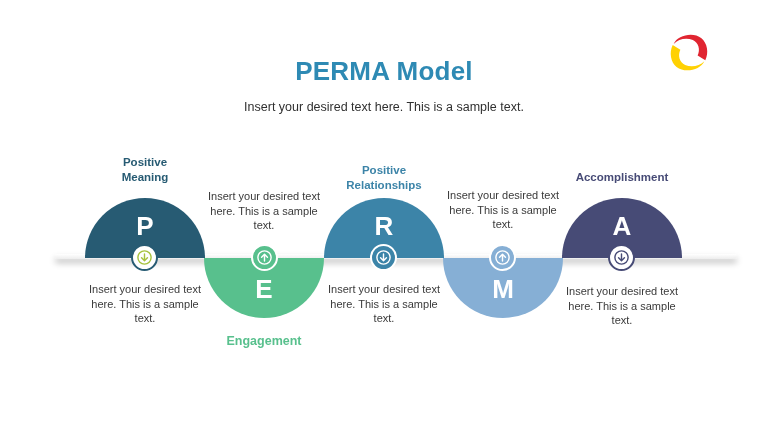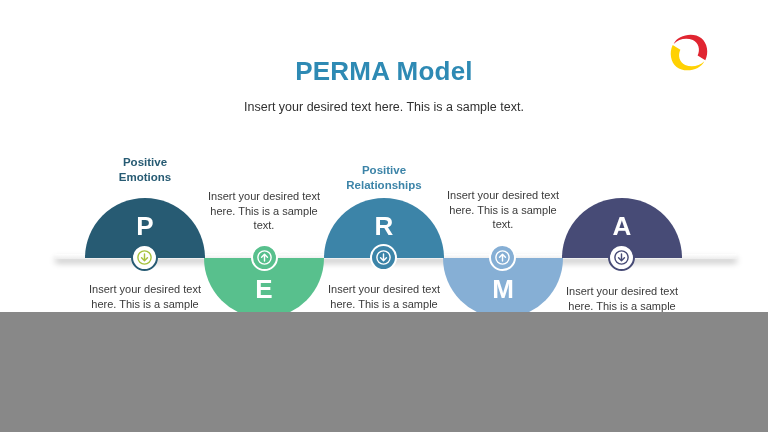--- a/index.html
+++ b/index.html
@@ -1,17 +1,17 @@
 <!DOCTYPE html>
 <html><head>
 <meta charset="utf-8">
 <style>
   html,body{margin:0;padding:0;background:#888;}
   .slide{
-    position:relative;width:768px;height:312px;background:#ffffff;overflow:hidden;
+    position:relative;width:768px;height:432px;background:#ffffff;overflow:hidden;
     font-family:"Liberation Sans","DejaVu Sans",sans-serif;margin:0 auto;
   }
   
   .title{
     position:absolute;left:0;right:0;top:56px;text-align:center;
     font-size:26px;font-weight:bold;color:#2e8ab4;letter-spacing:.2px;
   }
   .subtitle{
     position:absolute;left:0;right:0;top:100px;text-align:center;
     font-size:12.5px;color:#303030;
@@ -73,34 +73,35 @@
     <path d="M8 14 C12 5 28 1 37 8 C43 13 45 23 41 31 L33 26 C36 20 34 13 28 10 C21 7 13 9 8 14 Z" fill="#e02531"></path>
     <path d="M40 32 C36 41 20 45 11 38 C5 33 3 23 7 15 L15 20 C12 26 14 33 20 36 C27 39 35 37 40 32 Z" fill="#ffd103"></path>
   </svg>
 
   <div class="title">PERMA Model</div>
   <div class="subtitle">Insert your desired text here. This is a sample text.</div>
 
   <div class="baseline"></div>
 
   <div class="item it0" style="--c: #275b73; --ibg: #ffffff; --iring: #275b73; --iglyph: #a6c23e;">
-    <div class="heading">Positive Emotions</div>
+    <div class="heading">Positive Meaning</div>
     <div class="semi up">
       <div class="letter">P</div>
     </div>
     <div class="icon">
       <svg width="17" height="17" viewBox="0 0 18 18">
         <circle cx="9" cy="9" r="7" fill="none" stroke="currentColor" stroke-width="1.5"></circle>
         <path d="M9 5.2 L9 12.2 M5.9 9.3 L9 12.4 L12.1 9.3" fill="none" stroke="currentColor" stroke-width="1.5" stroke-linecap="round" stroke-linejoin="round"></path>
       </svg>
     </div>
     <div class="sample">Insert your desired text here. This is a sample text.</div>
   </div>
 
   <div class="item it1" style="--c: #58c08d; --ibg: #58c08d; --iring: #ffffff; --iglyph: #ffffff;">
+    <div class="heading label-below">Engagement</div>
     <div class="semi down">
       <div class="letter">E</div>
     </div>
     <div class="icon">
       <svg class="up-dir" width="17" height="17" viewBox="0 0 18 18">
         <circle cx="9" cy="9" r="7" fill="none" stroke="currentColor" stroke-width="1.5"></circle>
         <path d="M9 5.2 L9 12.2 M5.9 9.3 L9 12.4 L12.1 9.3" fill="none" stroke="currentColor" stroke-width="1.5" stroke-linecap="round" stroke-linejoin="round"></path>
       </svg>
     </div>
     <div class="sample">Insert your desired text here. This is a sample text.</div>
@@ -127,20 +128,21 @@
     <div class="icon">
       <svg class="up-dir" width="17" height="17" viewBox="0 0 18 18">
         <circle cx="9" cy="9" r="7" fill="none" stroke="currentColor" stroke-width="1.5"></circle>
         <path d="M9 5.2 L9 12.2 M5.9 9.3 L9 12.4 L12.1 9.3" fill="none" stroke="currentColor" stroke-width="1.5" stroke-linecap="round" stroke-linejoin="round"></path>
       </svg>
     </div>
     <div class="sample">Insert your desired text here. This is a sample text.</div>
   </div>
 
   <div class="item it4" style="--c: #474b76; --ibg: #ffffff; --iring: #474b76; --iglyph: #474b76;">
+    <div class="heading">Accomplishment</div>
     <div class="semi up">
       <div class="letter">A</div>
     </div>
     <div class="icon">
       <svg width="17" height="17" viewBox="0 0 18 18">
         <circle cx="9" cy="9" r="7" fill="none" stroke="currentColor" stroke-width="1.5"></circle>
         <path d="M9 5.2 L9 12.2 M5.9 9.3 L9 12.4 L12.1 9.3" fill="none" stroke="currentColor" stroke-width="1.5" stroke-linecap="round" stroke-linejoin="round"></path>
       </svg>
     </div>
     <div class="sample">Insert your desired text here. This is a sample text.</div>

